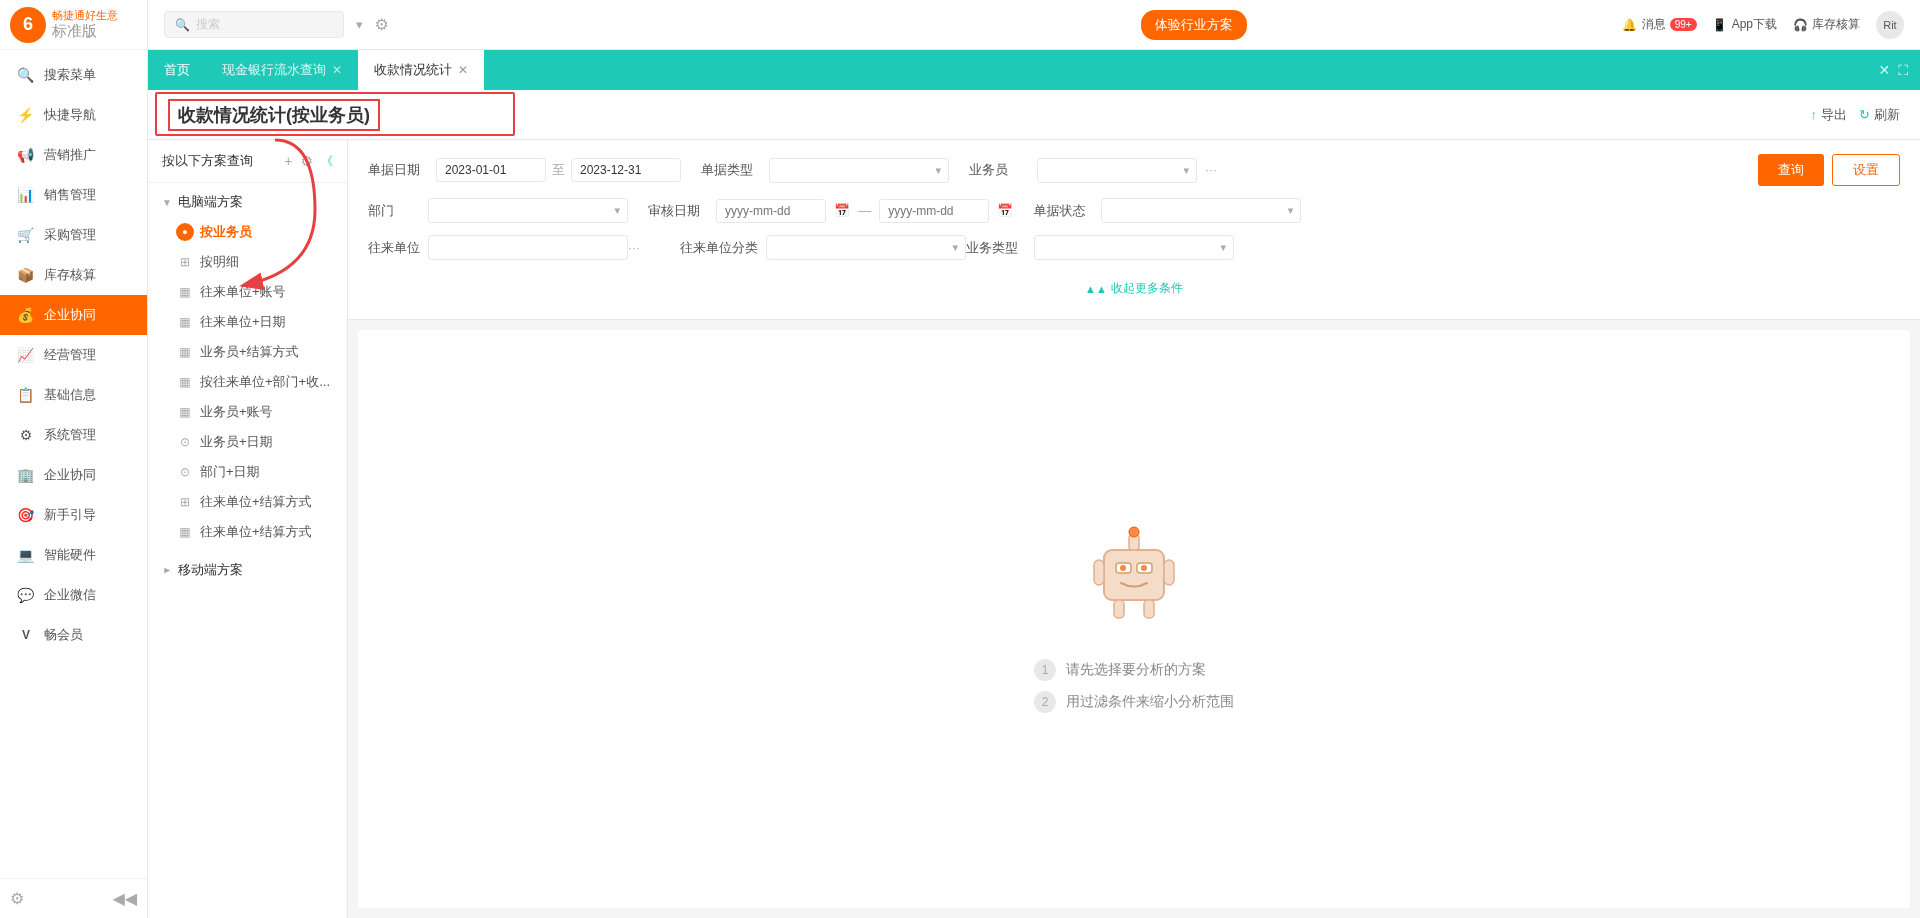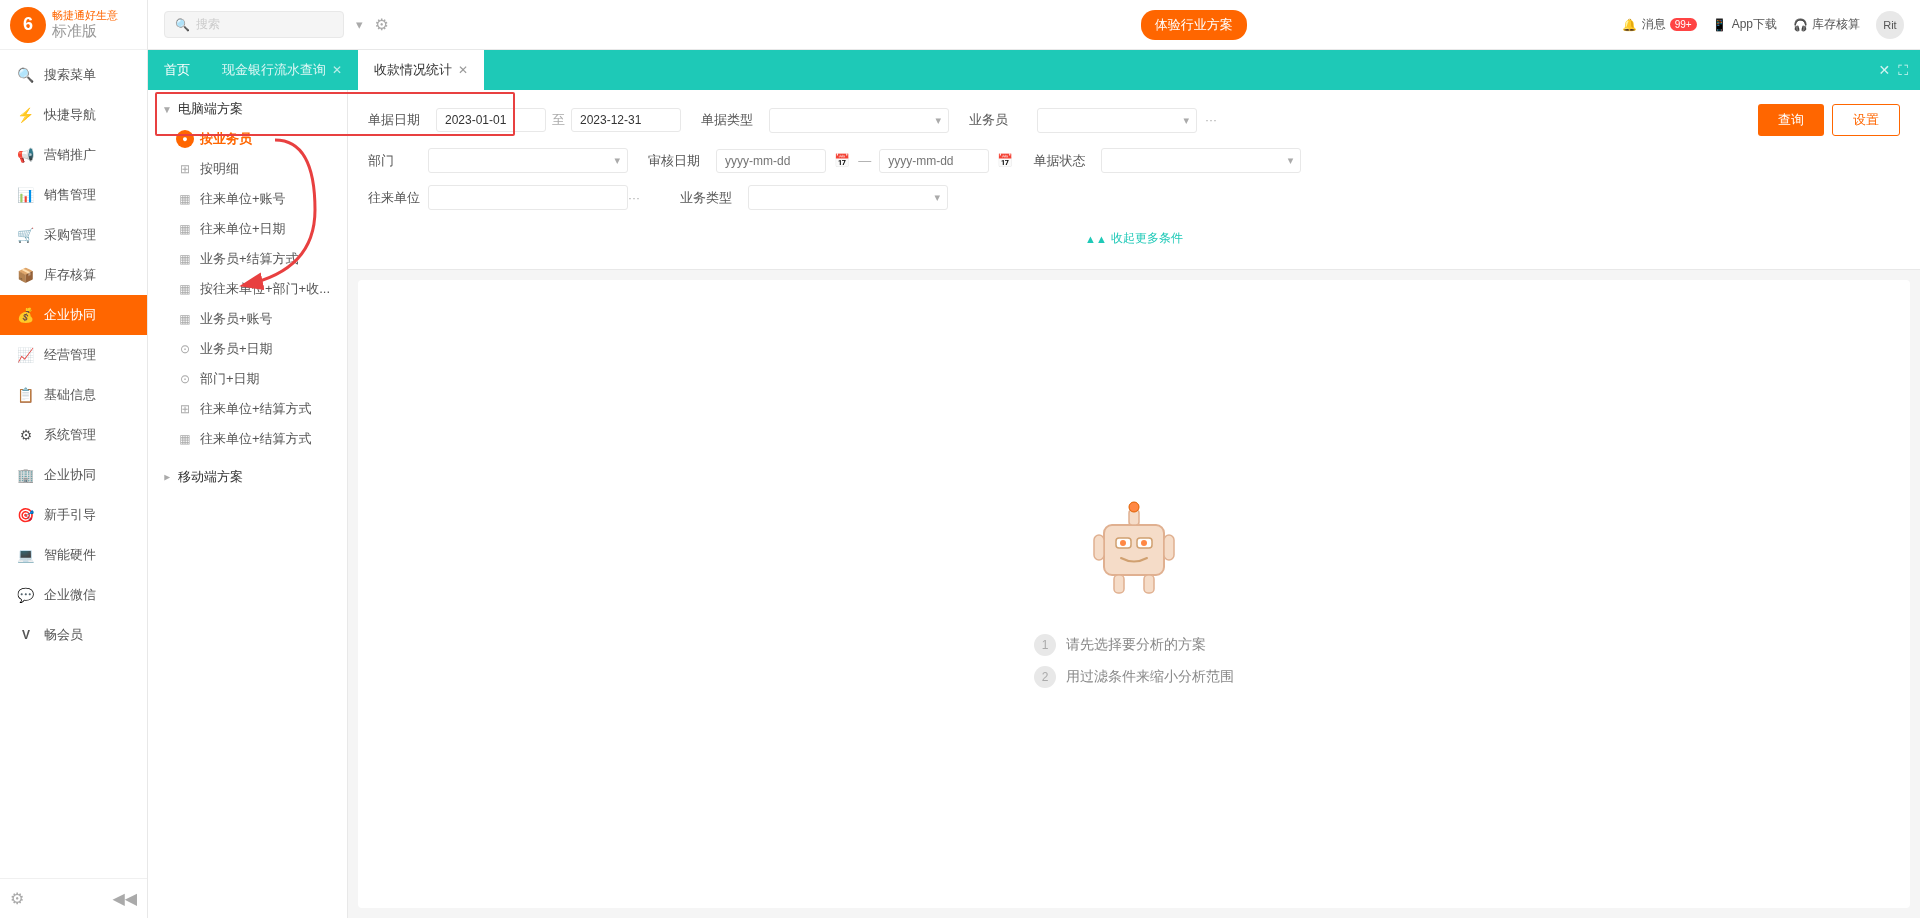--- a/index.html
+++ b/index.html
@@ -221,24 +221,45 @@
     <div class="tab active">
       <span>收款情况统计</span>
       <span class="tab-close">✕</span>
     </div>
     <div class="tabbar-end">
       <span style="color:rgba(255,255,255,0.8);font-size:14px;">✕</span>
       <span style="color:rgba(255,255,255,0.8);font-size:14px;">⛶</span>
     </div>
   </div>
 
+  <div class="page-header">
+    <div class="page-title">收款情况统计(按业务员)</div>
+    <div class="page-actions">
+      <div class="page-action-btn">
+        <span class="icon">↑</span>
+        <span>导出</span>
+      </div>
+      <div class="page-action-btn">
+        <span class="icon">↻</span>
+        <span>刷新</span>
+      </div>
+    </div>
+  </div>
 
   <div class="content">
 
     <div class="left-panel">
+      <div class="left-panel-header">
+        <span class="left-panel-title">按以下方案查询</span>
+        <div class="left-panel-actions">
+          <span class="left-panel-icon">+</span>
+          <span class="left-panel-icon">⚙</span>
+          <span class="left-panel-icon" style="font-size:12px;color:#1ec9b7;">《</span>
+        </div>
+      </div>
 
       <div class="tree-group">
         <div class="tree-group-label">
           <span class="arrow">▼</span>
           <span>电脑端方案</span>
         </div>
         <div class="tree-item active">
           <span class="active-dot">●</span>
           <span>按业务员</span>
         </div>
@@ -349,20 +370,28 @@
               </select>
             </div>
           </div>
         </div>
 
         <div class="filter-row">
           <span class="filter-label">往来单位</span>
           <input class="filter-input" type="text" style="">
           <span class="more-btn" style="margin-right:20px;">···</span>
           <div style="margin-left:20px;display:flex;align-items:center;gap:8px;">
+            <span class="filter-label">往来单位分类</span>
+            <div class="select-wrapper">
+              <select class="filter-select" style="min-width:200px;">
+                <option></option>
+              </select>
+            </div>
+          </div>
+          <div style="display:flex;align-items:center;gap:8px;">
             <span class="filter-label">业务类型</span>
             <div class="select-wrapper">
               <select class="filter-select" style="min-width:200px;">
                 <option></option>
               </select>
             </div>
           </div>
         </div>
 
         <div class="collapse-bar">

